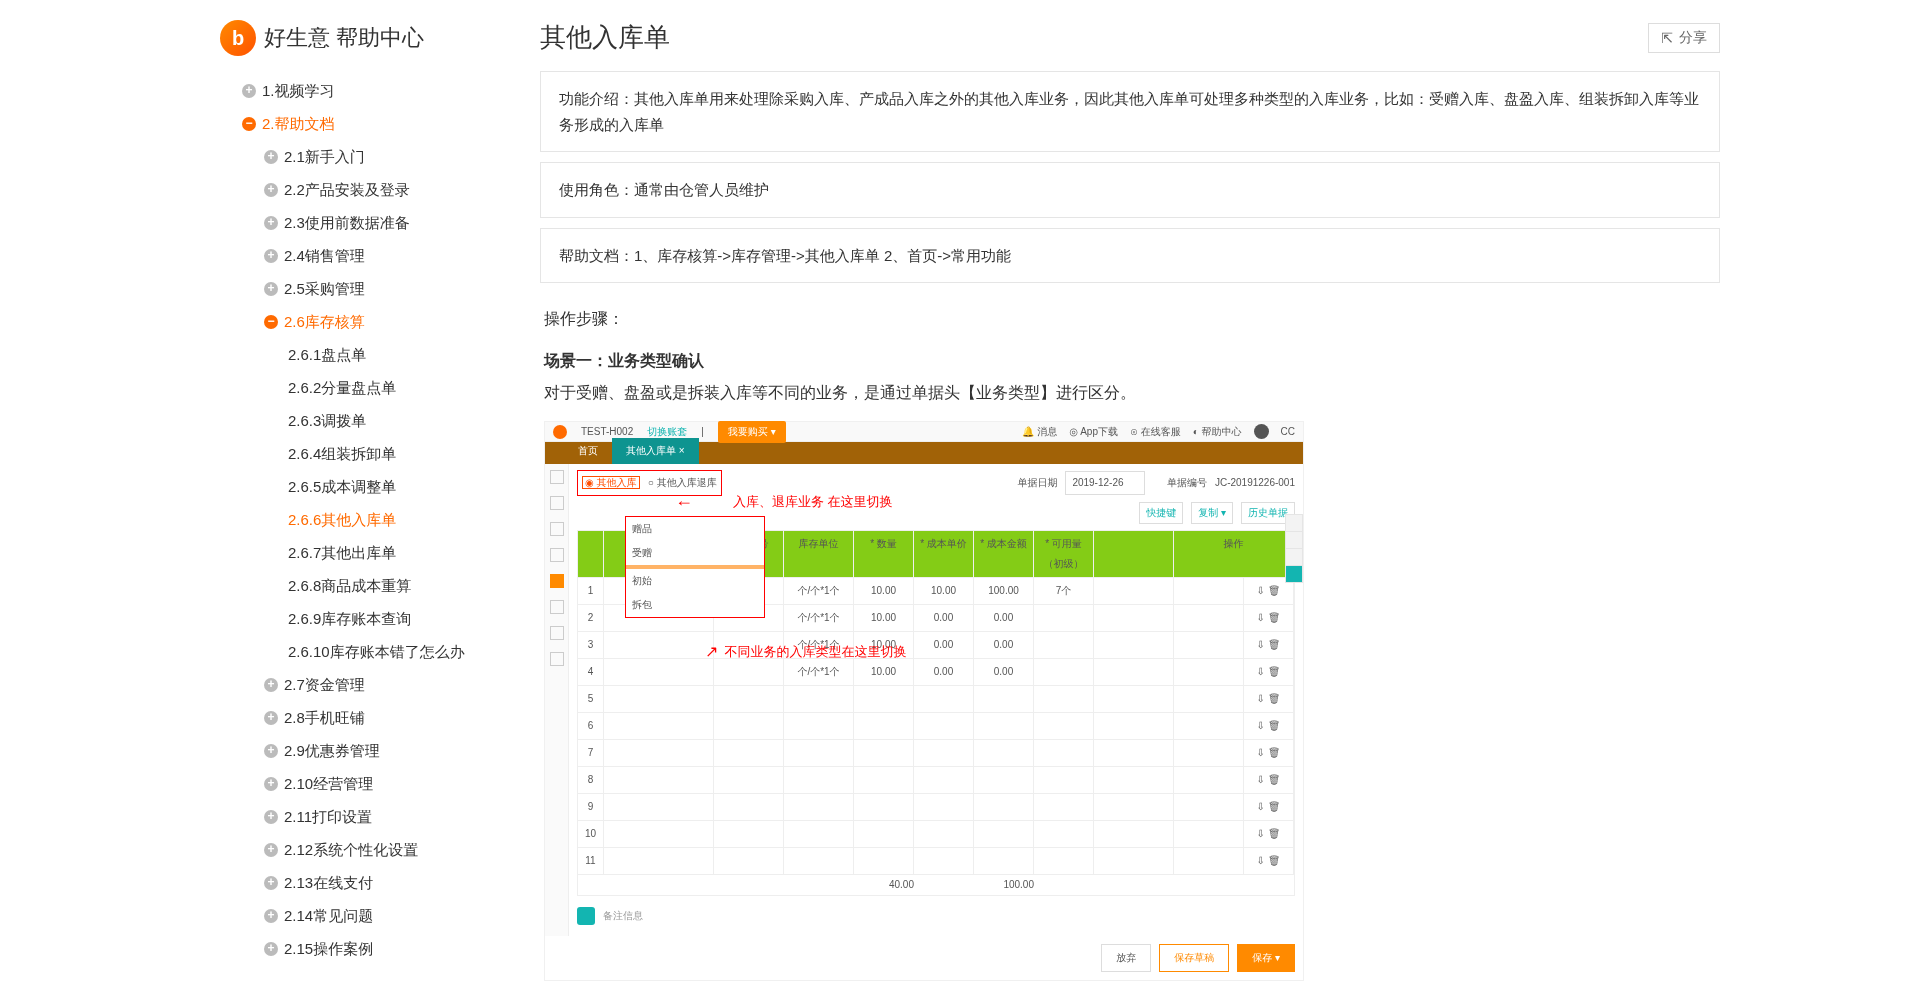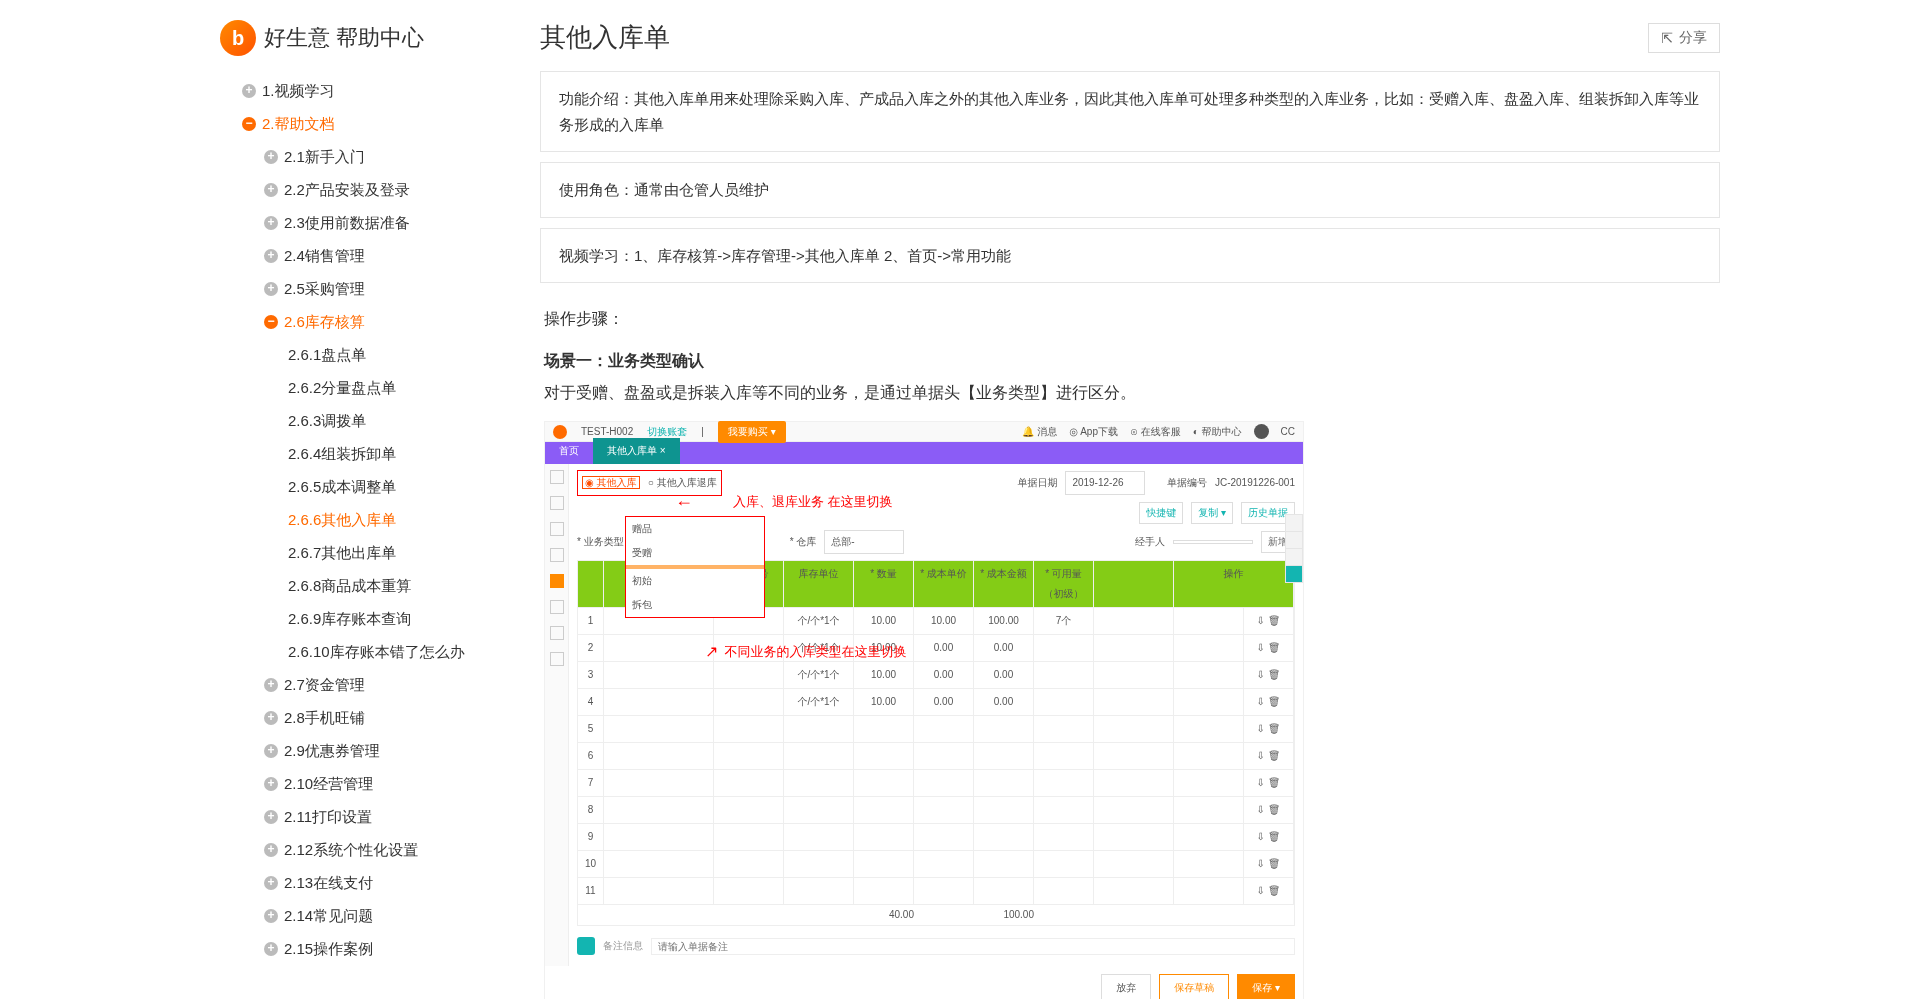--- a/index.html
+++ b/index.html
@@ -34,21 +34,21 @@
 .shot { margin:12px 0 20px; border:1px solid #f0f0f0; }
 
 .shot { width:760px; font-size:10px; color:#555; background:#fff; position:relative;}
 .shot .topbar { background:#f9f9f9; height:20px; display:flex; align-items:center; padding:0 8px; justify-content:space-between; border-bottom:1px solid #eee;}
 .shot .topbar .left { display:flex; gap:14px; align-items:center;}
 .shot .topbar .mini-logo{ width:14px;height:14px;border-radius:50%;background:#ff6a00;}
 .shot .green { color:#13b5b1;}
 .shot .orange-btn{ background:#ff8a00;color:#fff;padding:1px 10px;border-radius:2px;}
 .shot .tbir { display:flex; gap:12px; align-items:center;}
 .shot .av{width:15px;height:15px;border-radius:50%;background:#555;}
-.shot .tabs { background:#8b5cf6; height:22px; display:flex; align-items:flex-end; padding-left:0;}
+.shot .tabs { background:#a16207; height:22px; display:flex; align-items:flex-end; padding-left:19px;}
 .shot .tab{ padding:3px 14px; color:#fff; font-size:10px;}
 .shot .tab.act{ background:#0e9490;}
 .shot .body{ display:flex;}
 .shot .nav{ width:24px; background:#fafafa; border-right:1px solid #eee; display:flex; flex-direction:column; align-items:center; padding-top:6px; gap:12px;}
 .shot .nav span{ width:14px;height:14px; display:block; border:1px solid #ccc;}
 .shot .nav span.a{ background:#ff8a00;border-color:#ff8a00;}
 .shot .pane{ flex:1; padding:6px 8px 10px;}
 .shot .rowline{ display:flex; align-items:center; gap:8px; margin-bottom:6px;}
 .shot .radio{ color:#ff4d00; border:1px solid #ff4d00; padding:0 2px;}
 .shot .field{ border:1px solid #ddd; padding:1px 6px; min-width:80px; display:inline-block;}
@@ -273,21 +273,21 @@
       </button>
     </div>
 
     <div class="info-box">
       <span class="label">功能介绍：</span><span>其他入库单用来处理除采购入库、产成品入库之外的其他入库业务，因此其他入库单可处理多种类型的入库业务，比如：受赠入库、盘盈入库、组装拆卸入库等业务形成的入库单</span>
     </div>
     <div class="info-box">
       <span class="label">使用角色：</span><span>通常由仓管人员维护</span>
     </div>
     <div class="info-box">
-      <span class="label">视频学习：</span><span>1、库存核算-&gt;库存管理-&gt;其他入库单 2、首页-&gt;常用功能</span>
+      <span class="label">帮助文档：</span><span>1、库存核算-&gt;库存管理-&gt;其他入库单 2、首页-&gt;常用功能</span>
     </div>
 
     <div class="content">
       <div>操作步骤：</div>
       <div class="scene">场景一：业务类型确认</div>
       <div>对于受赠、盘盈或是拆装入库等不同的业务，是通过单据头【业务类型】进行区分。</div>
 
       <div class="shot">
         <div class="topbar">
           <div class="left">
@@ -331,29 +331,20 @@
               <span class="field">2019-12-26</span>
               &nbsp;&nbsp;<span>单据编号</span>
               <span>JC-20191226-001</span>
             </div>
             <div class="arrow1"><span class="arrow-note">入库、退库业务 在这里切换</span></div>
             <div class="toolbar">
               <span class="tbtn">快捷键</span>
               <span class="tbtn">复制 ▾</span>
               <span class="tbtn">历史单据</span>
             </div>
-            <div class="rowline">
-              <span>* <span>业务类型</span></span>
-              <span class="field redbox" style="min-width:130px"></span>
-              <span style="margin-left:20px">* <span>仓库</span></span>
-              <span class="field">总部-</span>
-              <span style="margin-left:auto">经手人</span>
-              <span class="field"></span>
-              <span class="tbtn" style="color:#666">新增</span>
-            </div>
             <div class="thdr" id="thdr">
                 <div class="c0"></div>
                 <div class="c1">商品</div>
                 <div class="c2">规格型号</div>
                 <div class="c3">库存单位</div>
                 <div class="c4">* 数量</div>
                 <div class="c5">* 成本单价</div>
                 <div class="c6">* 成本金额</div>
                 <div class="c7">* 可用量（初级）</div>
                 <div class="c8"></div>
@@ -513,21 +504,20 @@
               <div class="c5"></div>
               <div class="c6">100.00</div>
               <div class="c7"></div>
                 <div class="c8"></div>
                 <div class="c9"></div>
                 <div class="c10"></div>
             </div>
             <div class="note">
               <span class="ic"></span>
               <span style="font-size:10px;color:#999">备注信息</span>
-              <input placeholder="请输入单据备注" style="">
             </div>
           </div>
         </div>
         <div class="ftr">
           <span class="b">放弃</span>
           <span class="b o">保存草稿</span>
           <span class="b f">保存 ▾</span>
         </div>
         <div class="dd">
           <div class="opt">赠品</div>

